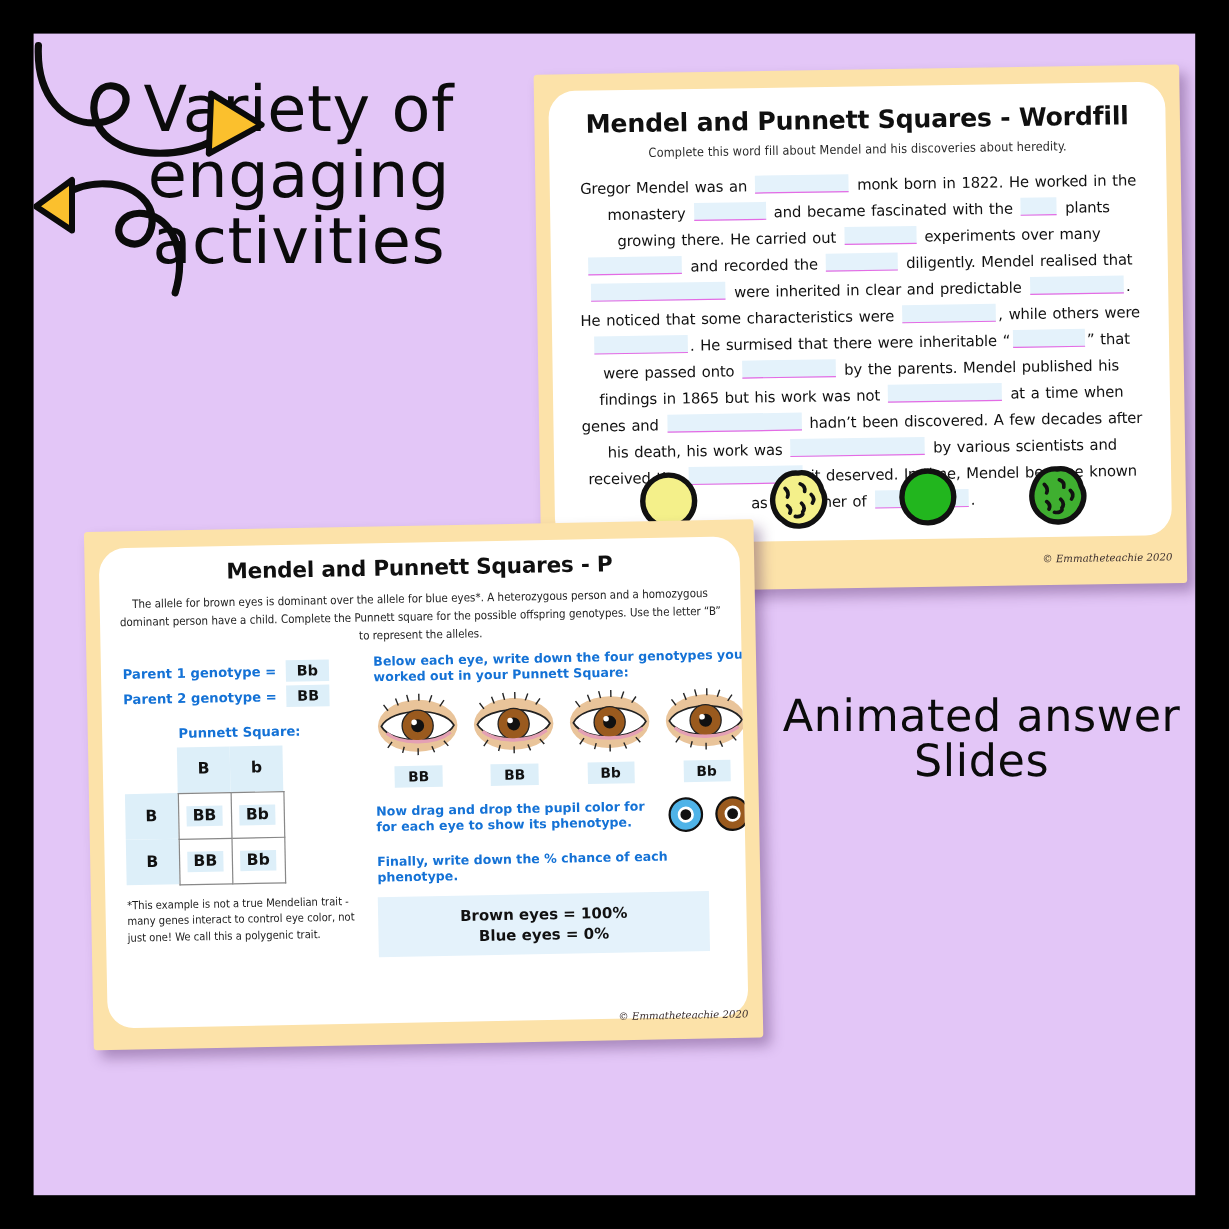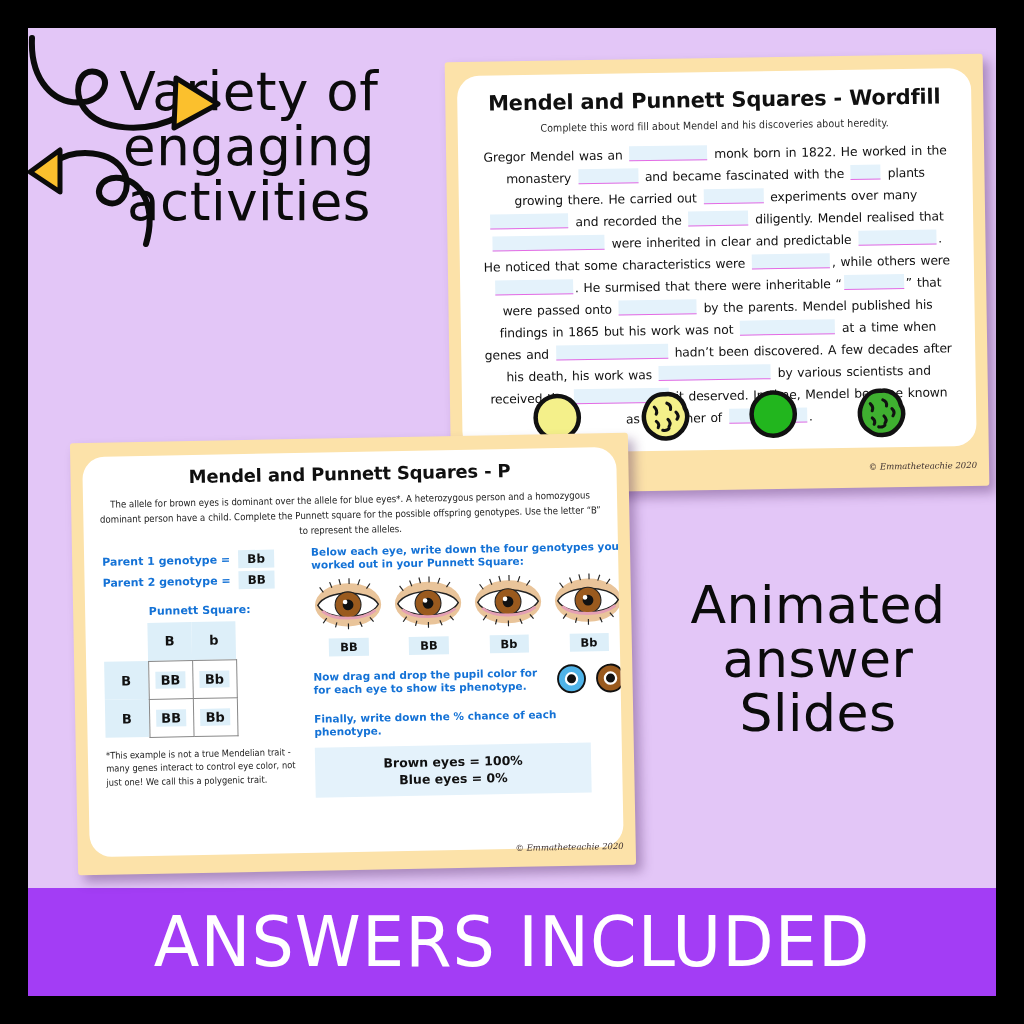--- a/index.html
+++ b/index.html
@@ -32,21 +32,21 @@
     line-height: 1.04;
     text-align: center;
     letter-spacing: .5px;
   }
   #headline-left {
     left: 46px; top: 36px; width: 350px;
     font-size: 53px;
   }
   #headline-right {
     left: 610px; top: 550px; width: 360px;
-    font-size: 52px;
+    font-size: 37px;
   }
 
   
   .arrow-svg { position: absolute; overflow: visible; }
   #arrow-left-wrap { left: 228px; top: 268px; width: 200px; height: 120px; }
   #arrow-right-wrap { left: 650px; top: 510px; width: 200px; height: 120px; }
 
   
   .card {
     position: absolute;
@@ -542,18 +542,15 @@
             <div class="pct-box">
               <div>Brown eyes = 100%</div>
               <div>Blue eyes = 0%</div>
             </div>
           </div>
         </div>
       </div>
       <div class="copyright" style="bottom:14px;">© Emmatheteachie 2020</div>
     </div>
 
-    <div id="banner">
-      <span id="banner-text">ANSWERS INCLUDED</span>
-    </div>
 
   </div>
 </div>
 
 </body></html>

